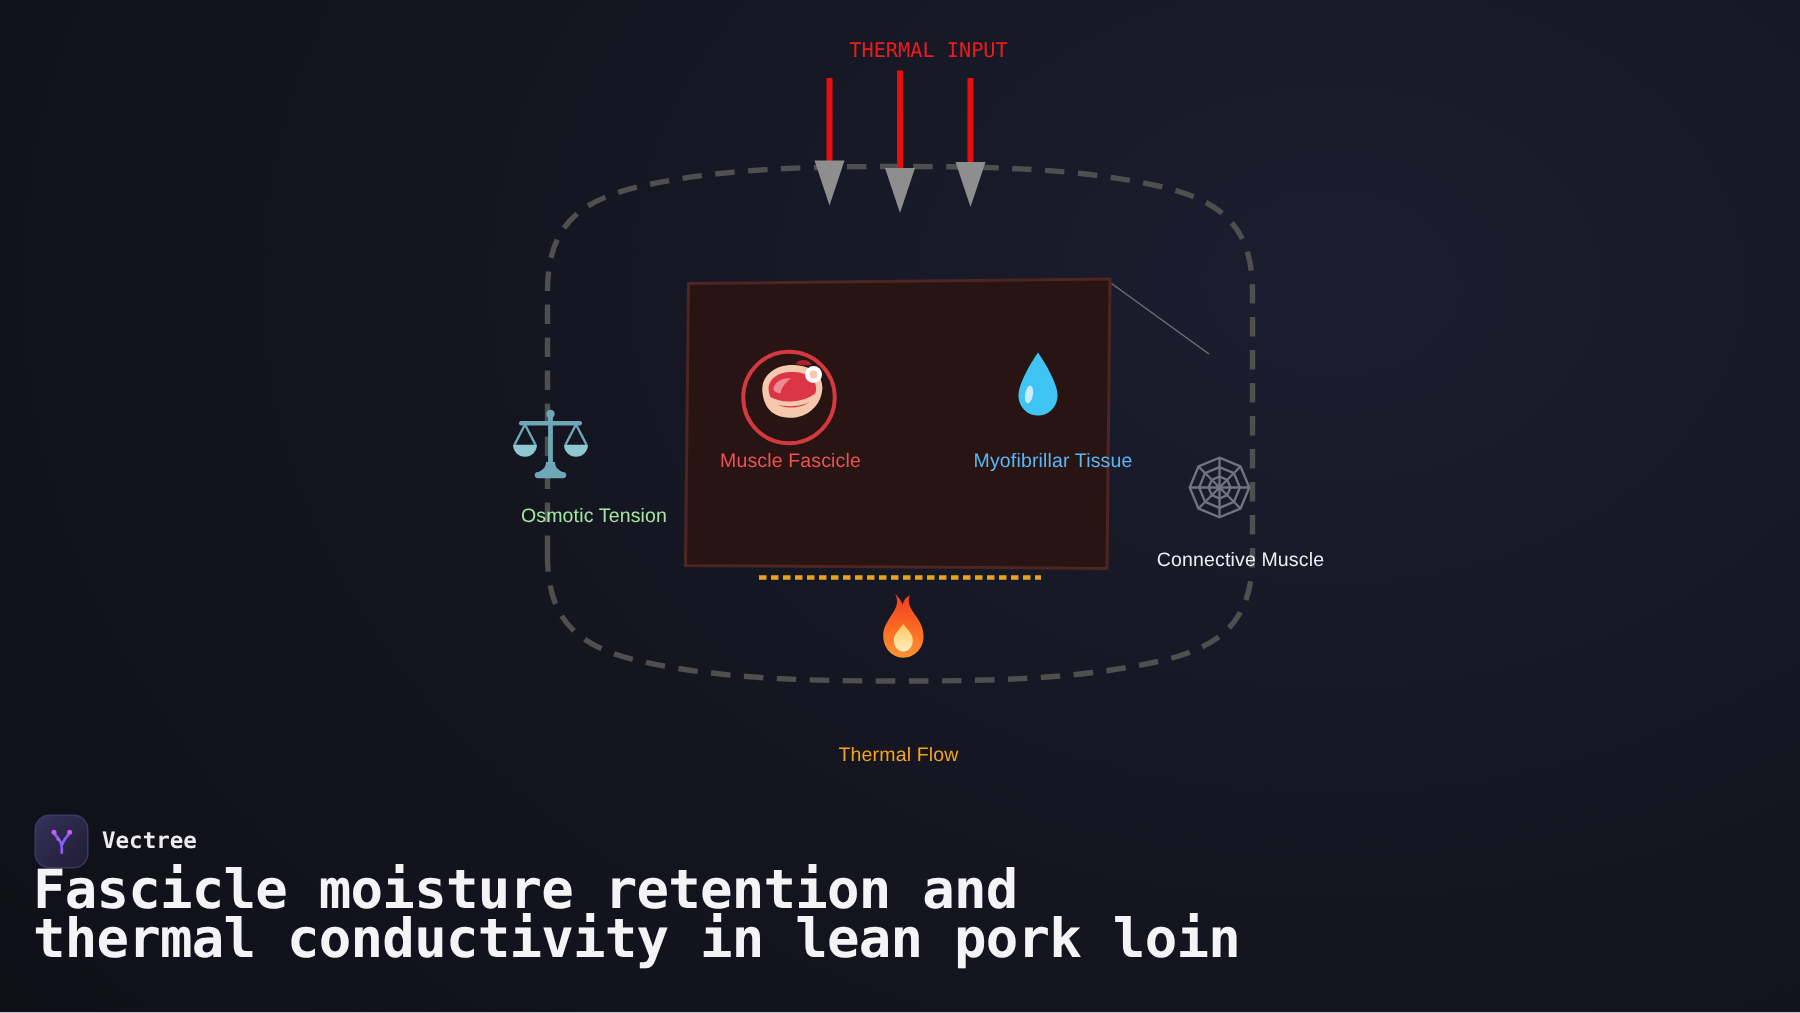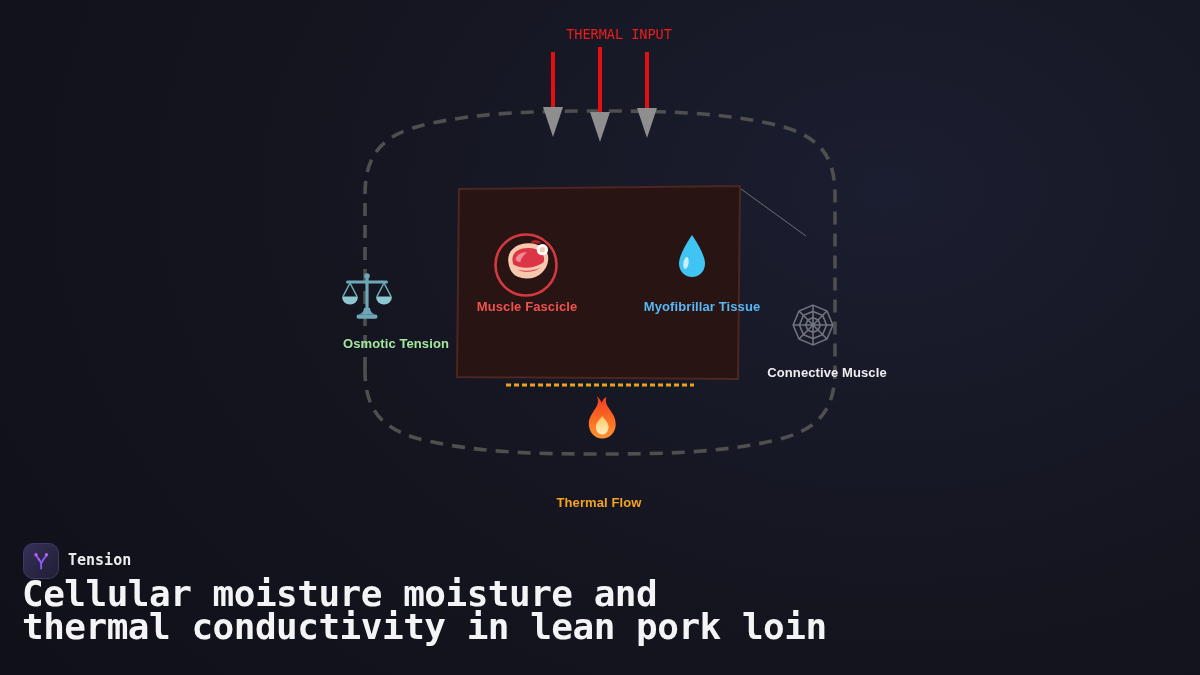--- a/index.html
+++ b/index.html
@@ -24,21 +24,21 @@
   .arrow-head{
     width:0;height:0;
     border-left:10px solid transparent;
     border-right:10px solid transparent;
     border-top:30px solid #8e8e8e;
   }
 
   
   .node-label{
     position:absolute;transform:translateX(-50%);
-    font-size:13px;font-weight:bold;white-space:nowrap;
+    font-size:13px;font-weight:normal;white-space:nowrap;
     letter-spacing:.1px;
   }
   .lbl-muscle{color:#ef5350;}
   .lbl-water{color:#58b7f5;}
   .lbl-osmotic{color:#a3e8a0;}
   .lbl-connective{color:#eeeef0;}
   .lbl-thermal{color:#f6a41f;margin-top:36px;}
 
   
   .logo-box{
@@ -173,21 +173,21 @@
     <svg width="30" height="30" viewBox="0 0 36 36">
       <g stroke="#8b5cf6" stroke-width="2.2" fill="none" stroke-linecap="round">
         <path d="M12.5 12 C15 15 17 17 17.8 20 C18.1 21.3 18.2 22.6 18.2 24.5 L18.2 27"></path>
         <path d="M24 12 C21.5 15 19.6 17 18.8 20"></path>
       </g>
       <circle cx="12" cy="10.5" r="2" fill="#c65df0"></circle>
       <circle cx="24.5" cy="10.5" r="2" fill="#c65df0"></circle>
       <circle cx="15.2" cy="16.2" r="1.2" fill="#c65df0"></circle>
     </svg>
   </div>
-  <div class="abs app-name">Tension</div>
+  <div class="abs app-name">Vectree</div>
 
   <div class="abs main-title">
-    <div>Cellular moisture moisture and</div>
+    <div>Fascicle moisture retention and</div>
     <div>thermal conductivity in lean pork loin</div>
   </div>
 
 
 </div>
 
 </body></html>

